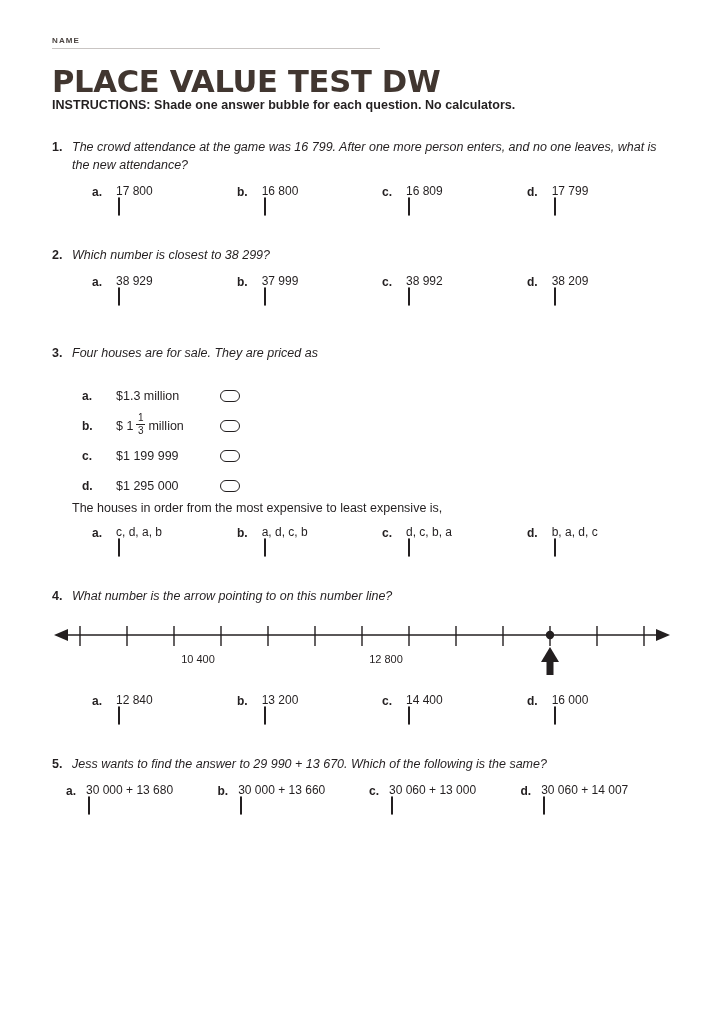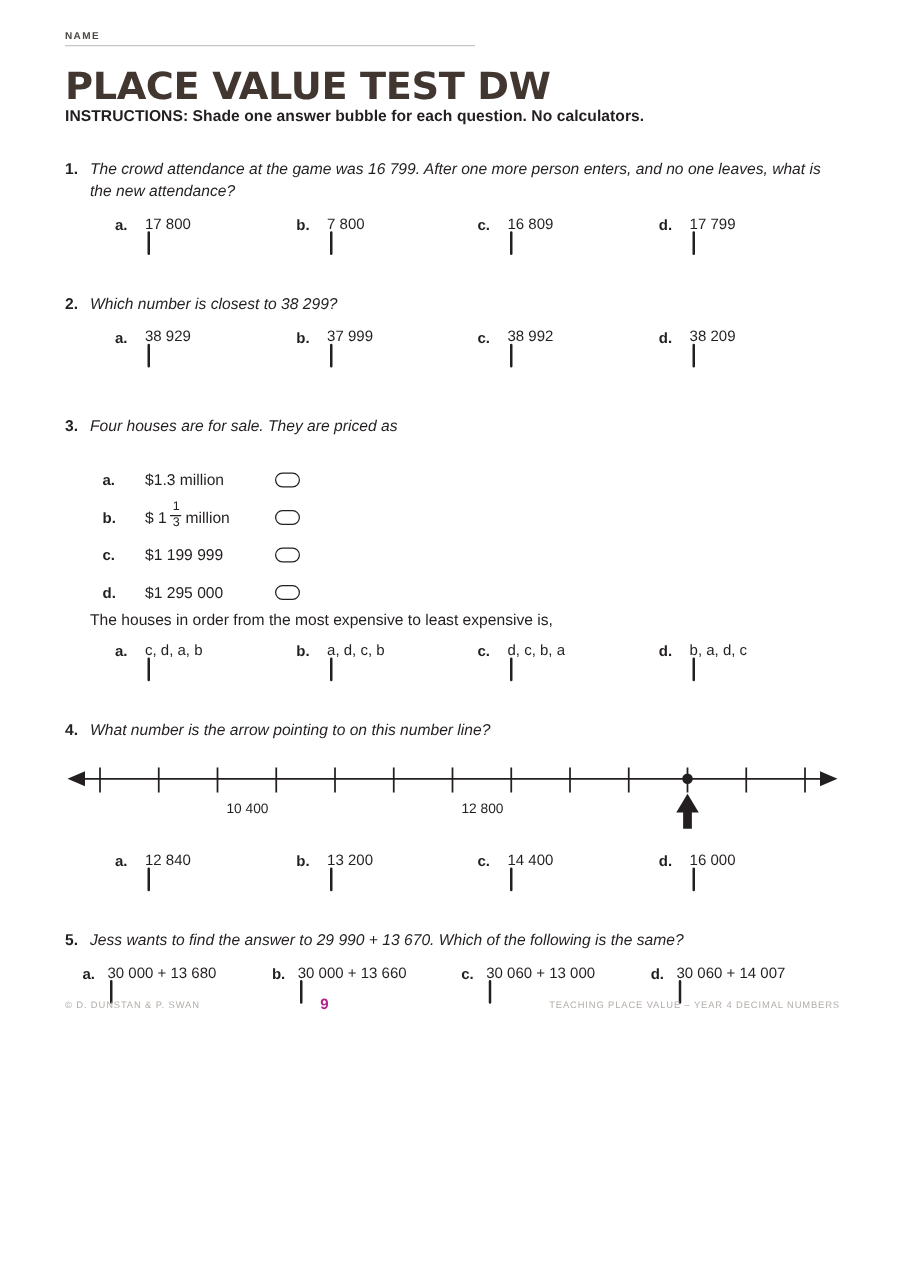--- a/index.html
+++ b/index.html
@@ -14,21 +14,21 @@
     font-family: "Liberation Sans", sans-serif;
     color: #231f20;
     overflow: hidden;
   }
   .page {
     position: absolute;
     left: 0; top: 0;
     width: 724px;
     height: 828px;
     box-sizing: border-box;
-    padding: 0 52px;
+    padding: 12px 52px;
   }
 
   
   .namedate {
     display: flex;
     gap: 20px;
     padding-top: 24px;
   }
   .nd-field { position: relative; }
   .nd-field.name { flex: 0 0 328px; }
@@ -229,21 +229,21 @@
       <div class="opt">
         <span class="opt-letter">a.</span>
         <span class="opt-body center">
           <span class="opt-val">17 800</span>
           <span class="bubble"></span>
         </span>
       </div>
       <div class="opt">
         <span class="opt-letter">b.</span>
         <span class="opt-body center">
-          <span class="opt-val">7 800</span>
+          <span class="opt-val">16 800</span>
           <span class="bubble"></span>
         </span>
       </div>
       <div class="opt">
         <span class="opt-letter">c.</span>
         <span class="opt-body center">
           <span class="opt-val">16 809</span>
           <span class="bubble"></span>
         </span>
       </div>
@@ -469,19 +469,14 @@
       <div class="opt">
         <span class="opt-letter">d.</span>
         <span class="opt-body center">
           <span class="opt-val">30 060 + 14 007</span>
           <span class="bubble"></span>
         </span>
       </div>
     </div>
   </div>
 
-  <div class="footer">
-    <span class="f-left">© D. DUNSTAN &amp; P. SWAN</span>
-    <span class="f-mid">9</span>
-    <span class="f-right">TEACHING PLACE VALUE – YEAR 4 DECIMAL NUMBERS</span>
-  </div>
 
 </div>
 
 </body></html>

